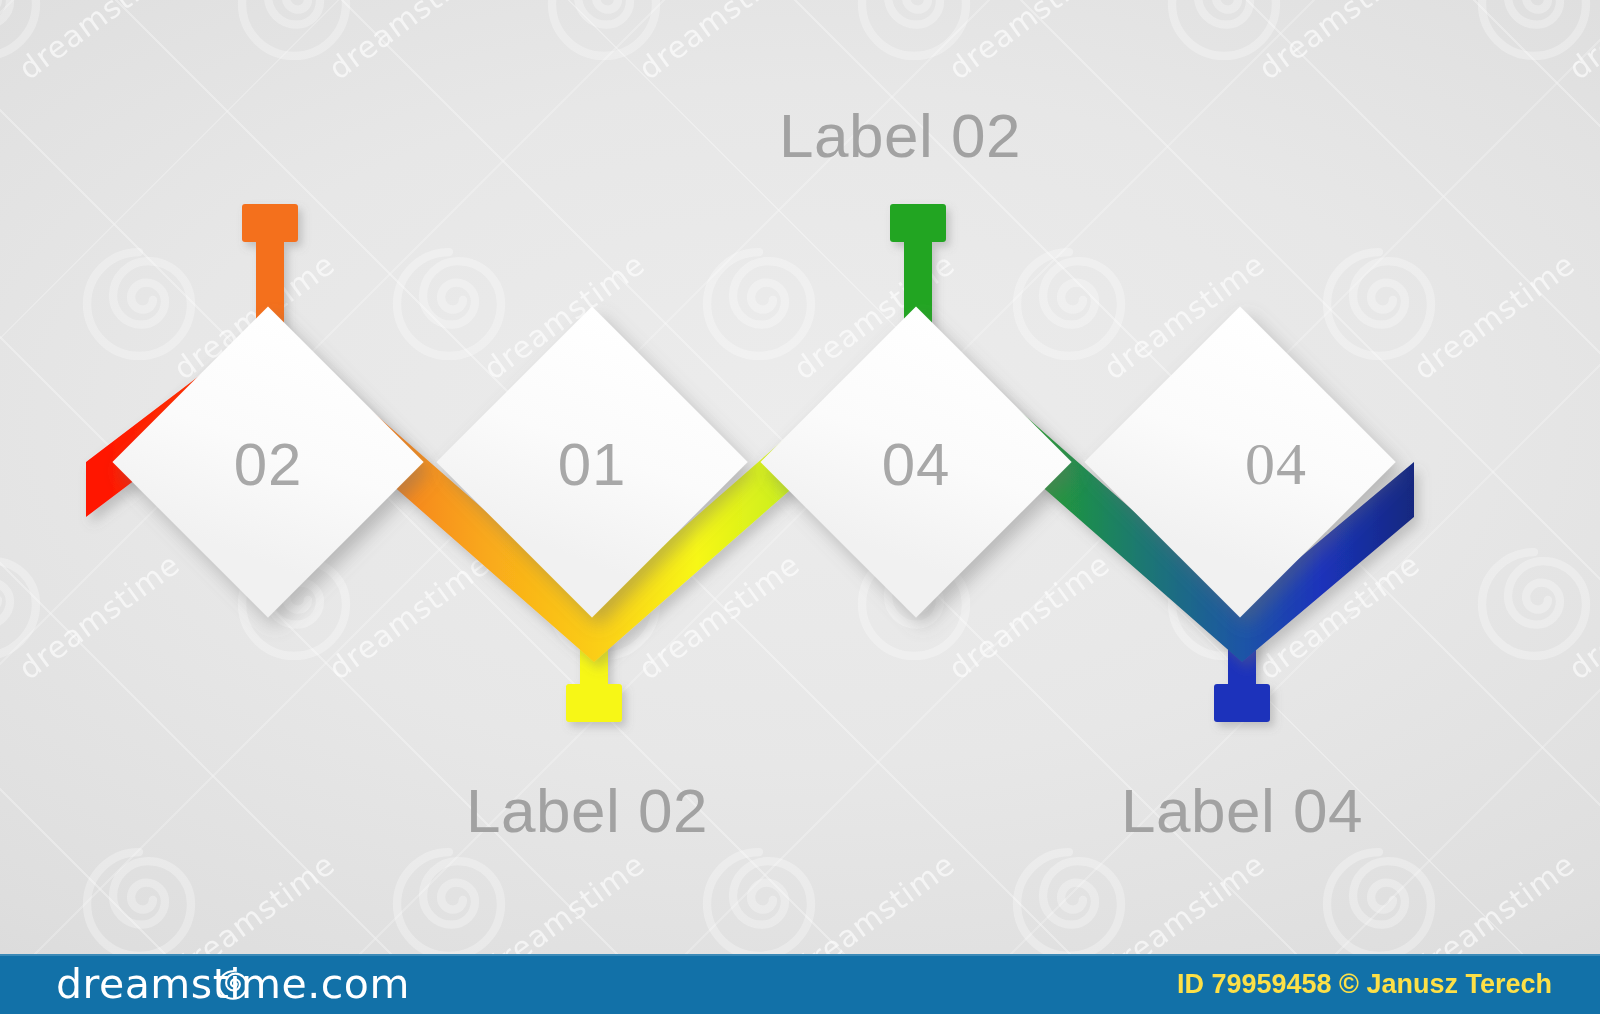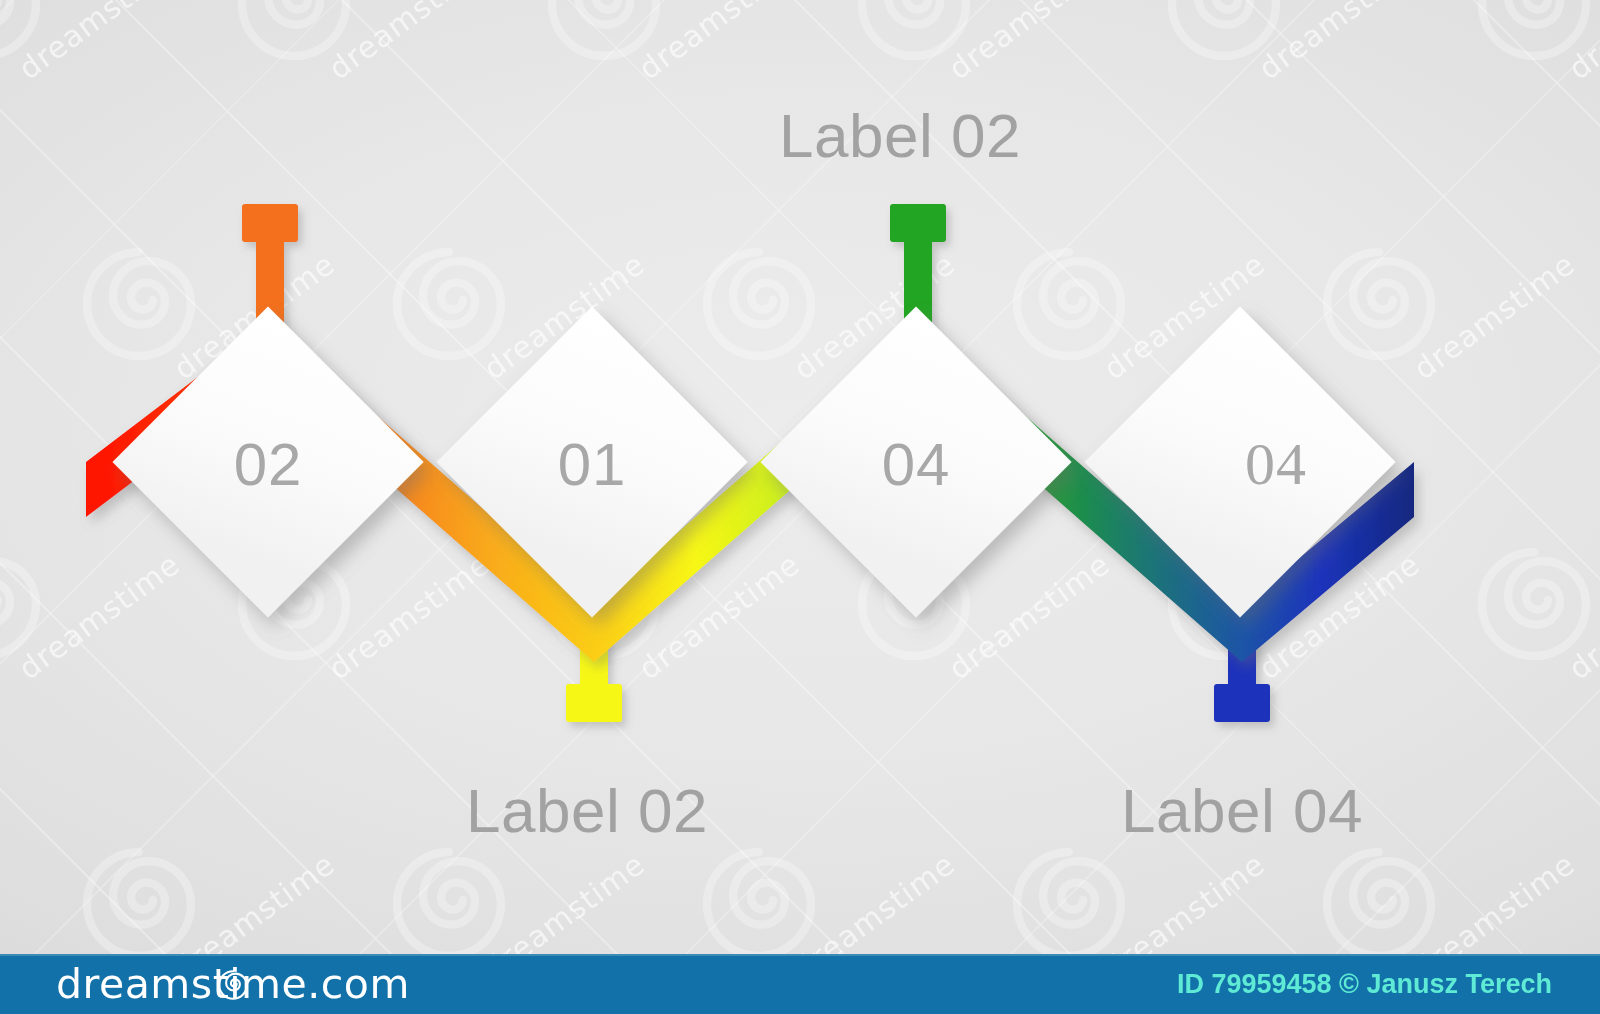--- a/index.html
+++ b/index.html
@@ -122,21 +122,21 @@
   .ds-spiral {
     position: absolute;
     left: 216px;
     top: 14px;
   }
   .ds-credit {
     position: absolute;
     right: 48px;
     top: 50%;
     transform: translateY(-50%);
-    color: #5eead4;
+    color: #fde047;
     font-size: 27px;
     font-weight: bold;
     white-space: nowrap;
     font-family: "Liberation Sans", sans-serif;
   }
   .footer-topline {
     position: absolute;
     left: 0; top: 0;
     width: 1600px; height: 2px;
     background: rgba(255,255,255,0.18);

